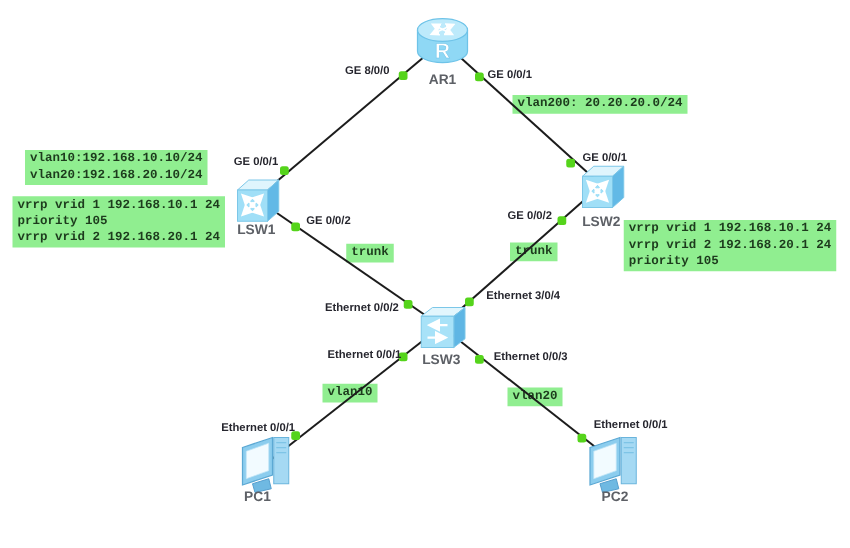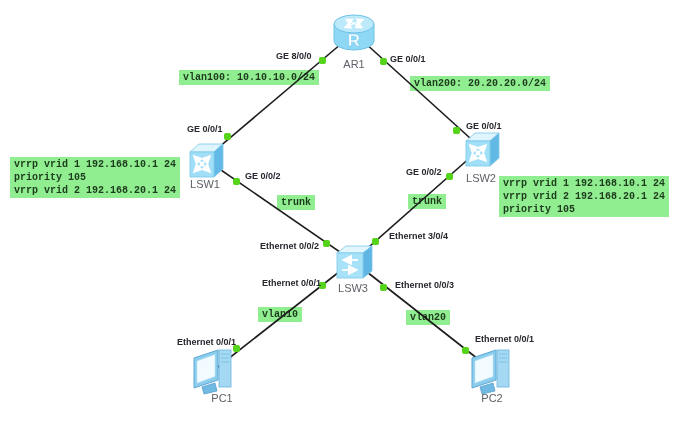--- a/index.html
+++ b/index.html
@@ -6,32 +6,33 @@
   .canvas{position:relative;width:680px;height:438px;background:#ffffff;overflow:hidden;
           font-family:"Liberation Sans",sans-serif;}
   .links{position:absolute;left:0;top:0;z-index:2;}
   .links line{stroke:#1c1c1c;stroke-width:1.6;}
   .tag{position:absolute;z-index:1;background:#90ee90;color:#1d3b1d;
        font-family:"Liberation Mono",monospace;font-weight:bold;font-size:10px;
        line-height:13px;padding:1px 4px;white-space:pre-line;}
   .plabel{position:absolute;z-index:4;color:#26262e;font-size:9px;font-weight:bold;
           white-space:nowrap;}
   .devname{position:absolute;z-index:4;color:#5d6066;font-size:11px;text-align:center;
-           white-space:nowrap;}
+           white-space:nowrap;font-weight:bold;}
   .device{position:absolute;z-index:3;}
   .dot{position:absolute;z-index:3;width:7px;height:7px;border-radius:2px;
        background:#55d41b;}
 </style>
 </head>
 <body>
 
 <div class="canvas">
 
-  <div class="tag" style="left:179px;top:70px">vlan100: 10.10.10.0/24</div>
   <div class="tag" style="left:410px;top:76px">vlan200: 20.20.20.0/24</div>
+  <div class="tag" style="left:20px;top:120px">vlan10:192.168.10.10/24
+vlan20:192.168.20.10/24</div>
   <div class="tag" style="left:10px;top:157px">vrrp vrid 1 192.168.10.1 24
 priority 105
 vrrp vrid 2 192.168.20.1 24</div>
   <div class="tag" style="left:499px;top:176px">vrrp vrid 1 192.168.10.1 24
 vrrp vrid 2 192.168.20.1 24
 priority 105</div>
   <div class="tag" style="left:277px;top:195px">trunk</div>
   <div class="tag" style="left:408px;top:194px">trunk</div>
   <div class="tag" style="left:258px;top:307px">vlan10</div>
   <div class="tag" style="left:406px;top:310px">vlan20</div>
@@ -157,21 +158,21 @@
       <polygon points="12,42 25,38 27,46 14,49" fill="#6fb9e2" stroke="#569fce" stroke-width="0.8"></polygon>
       <polygon points="4,13 28,5 28,35 4,43" fill="#8ccdee" stroke="#5ca9d4" stroke-width="1"></polygon>
       <polygon points="7,16 25,9.5 25,31.5 7,38" fill="#f2fbff" stroke="#bfe4f5" stroke-width="0.6"></polygon>
     </svg>
   </div>
 
   <div class="devname" style="left:332px;top:58px;width:44px">AR1</div>
   <div class="devname" style="left:184px;top:178px;width:42px">LSW1</div>
   <div class="devname" style="left:460px;top:172px;width:42px">LSW2</div>
   <div class="devname" style="left:331px;top:282px;width:44px">LSW3</div>
-  <div class="devname" style="left:199px;top:392px;width:46px">PC1</div>
+  <div class="devname" style="left:183px;top:392px;width:46px">PC1</div>
   <div class="devname" style="left:469px;top:392px;width:46px">PC2</div>
 
   <div class="plabel" style="left:276px;top:51px">GE 8/0/0</div>
   <div class="plabel" style="left:390px;top:54px">GE 0/0/1</div>
   <div class="plabel" style="left:187px;top:124px">GE 0/0/1</div>
   <div class="plabel" style="left:245px;top:171px">GE 0/0/2</div>
   <div class="plabel" style="left:466px;top:121px">GE 0/0/1</div>
   <div class="plabel" style="left:406px;top:167px">GE 0/0/2</div>
   <div class="plabel" style="left:260px;top:241px">Ethernet 0/0/2</div>
   <div class="plabel" style="left:389px;top:231px">Ethernet 3/0/4</div>

